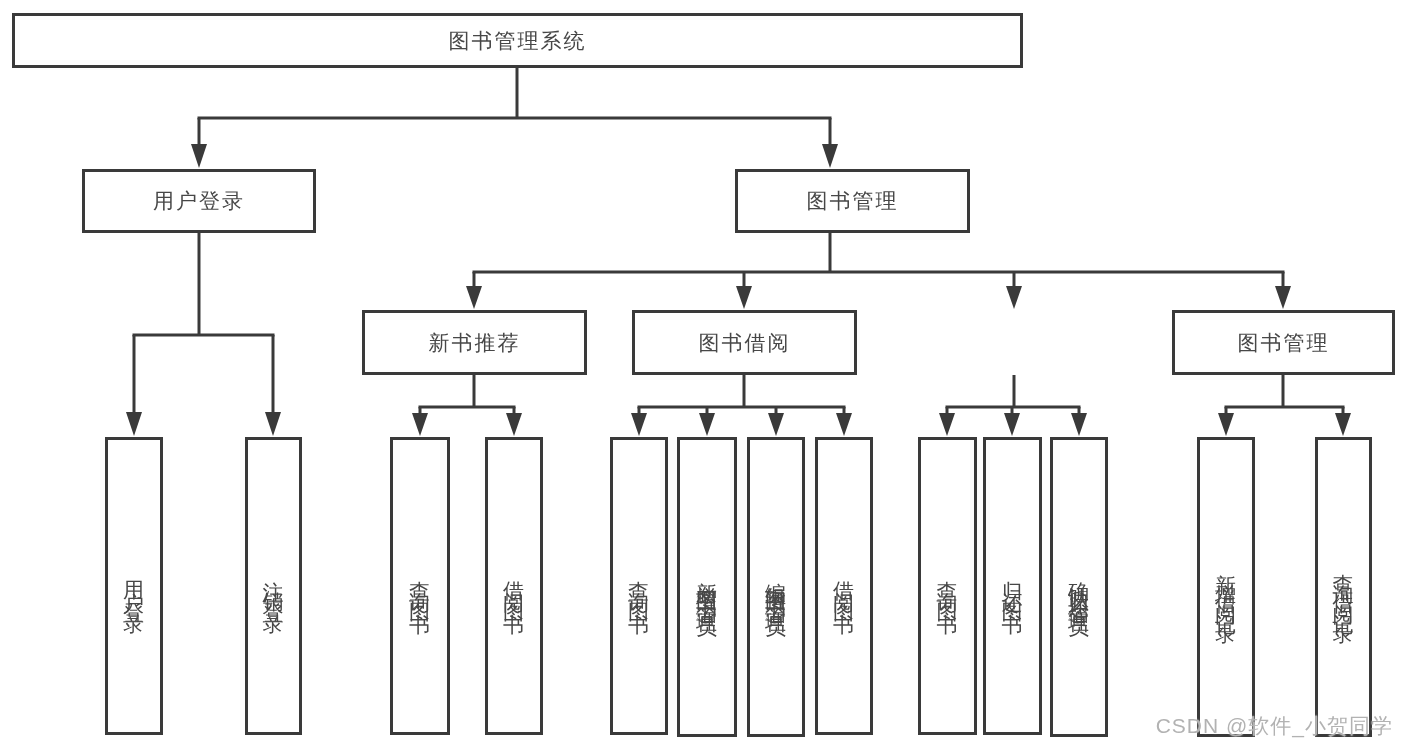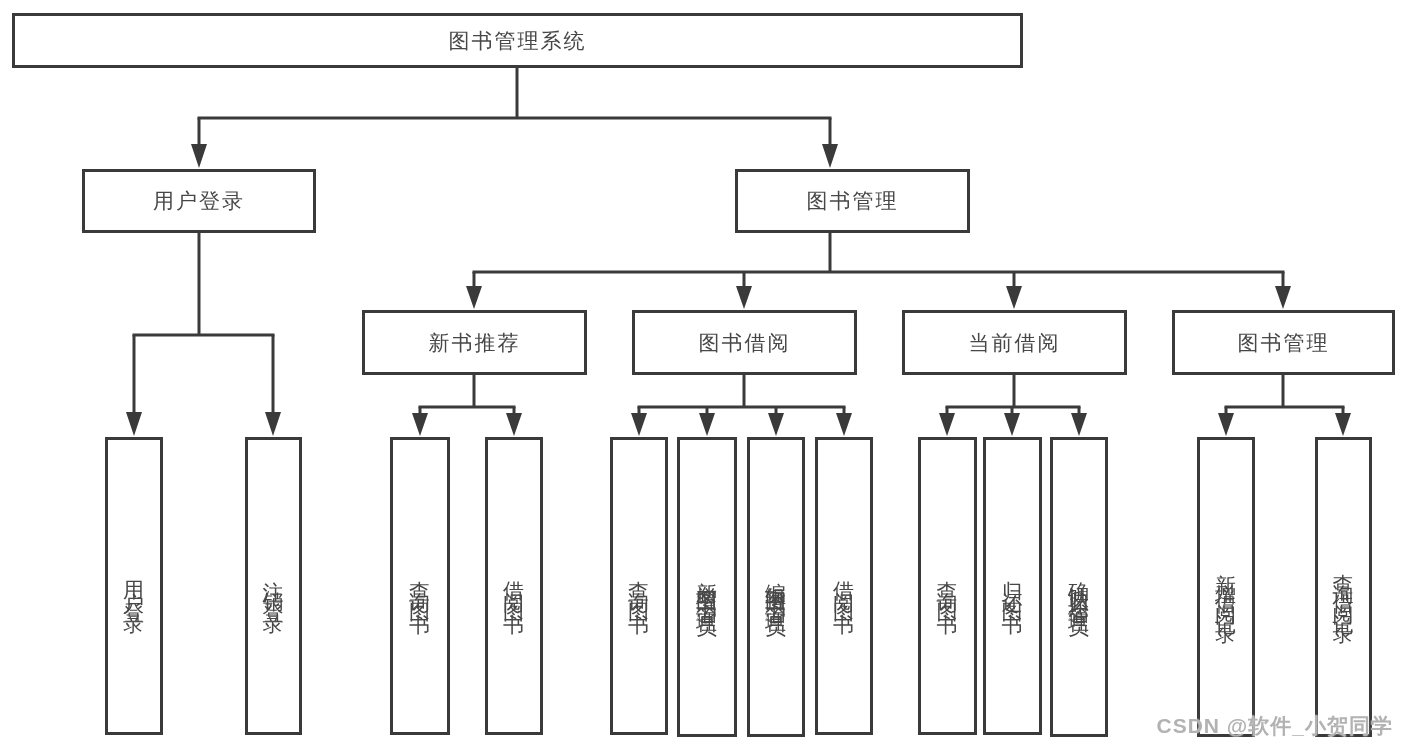--- a/index.html
+++ b/index.html
@@ -48,21 +48,20 @@
   .leaf .vtext.mid   { letter-spacing: 10px; }
   .watermark {
     position: absolute;
     top: 712px;
     right: 12px;
     font-size: 21px;
     color: #b2b2b2;
     letter-spacing: 1px;
     text-shadow: 0 0 2px #ffffff;
     white-space: nowrap;
-    font-weight: bold;
   }
 </style>
 </head>
 <body>
 
 <div class="canvas">
 
   <svg class="connectors" viewBox="0 0 1405 747" xmlns="http://www.w3.org/2000/svg">
 
     <line x1="517" y1="66" x2="517" y2="118"></line>
@@ -135,23 +134,20 @@
   <div class="box" style="left:712px; top:169px; width:235px; height:64px;margin-left:23px;">
     <span>图书管理</span>
   </div>
 
   <div class="box" style="left:632px; top:310px; width:225px; height:65px;">
     <span>图书借阅</span>
   </div>
   <div class="box" style="left:362px; top:310px; width:225px; height:65px;">
     <span>新书推荐</span>
   </div>
-  <div class="box" style="left:902px; top:310px; width:225px; height:65px;">
-    <span>当前借阅</span>
-  </div>
   <div class="box" style="left:1172px; top:310px; width:223px; height:65px;">
     <span>图书管理</span>
   </div>
 
   <div class="box leaf" style="left:105px; top:437px; width:58px; height:298px;">
     <span class="vtext">用户登录</span>
   </div>
   <div class="box leaf" style="left:245px; top:437px; width:57px; height:298px;">
     <span class="vtext">注销登录</span>
   </div>

